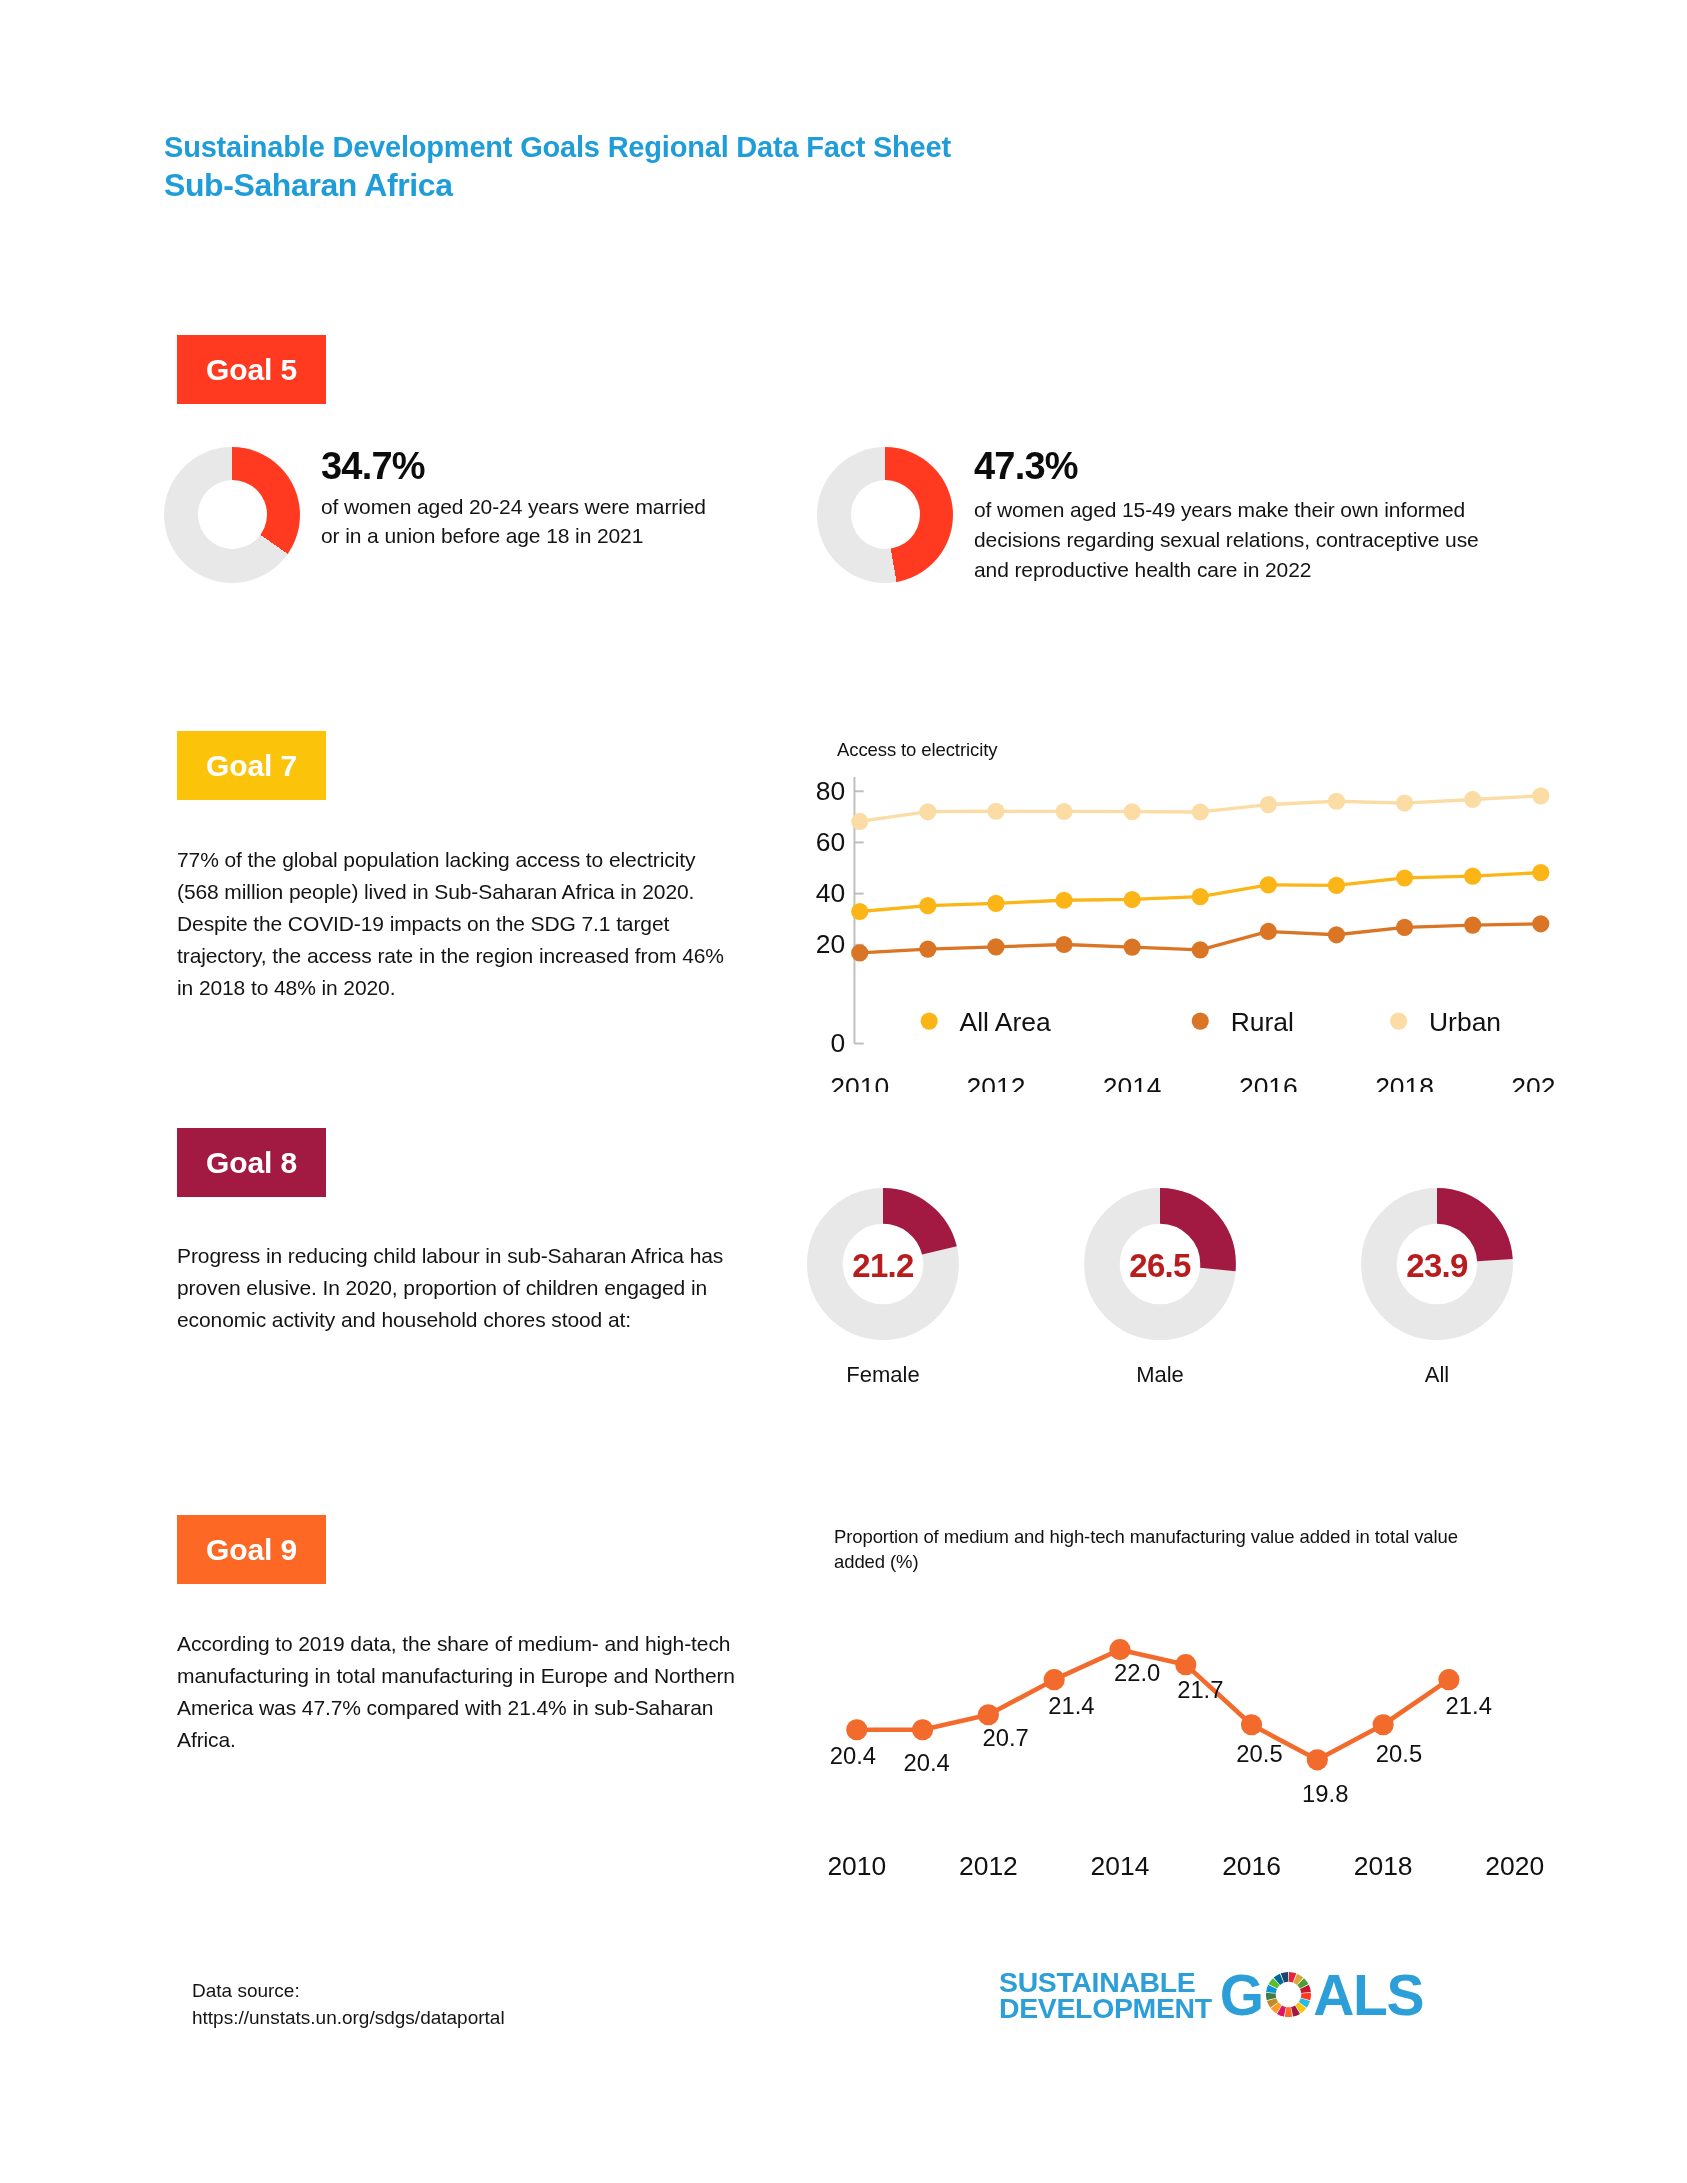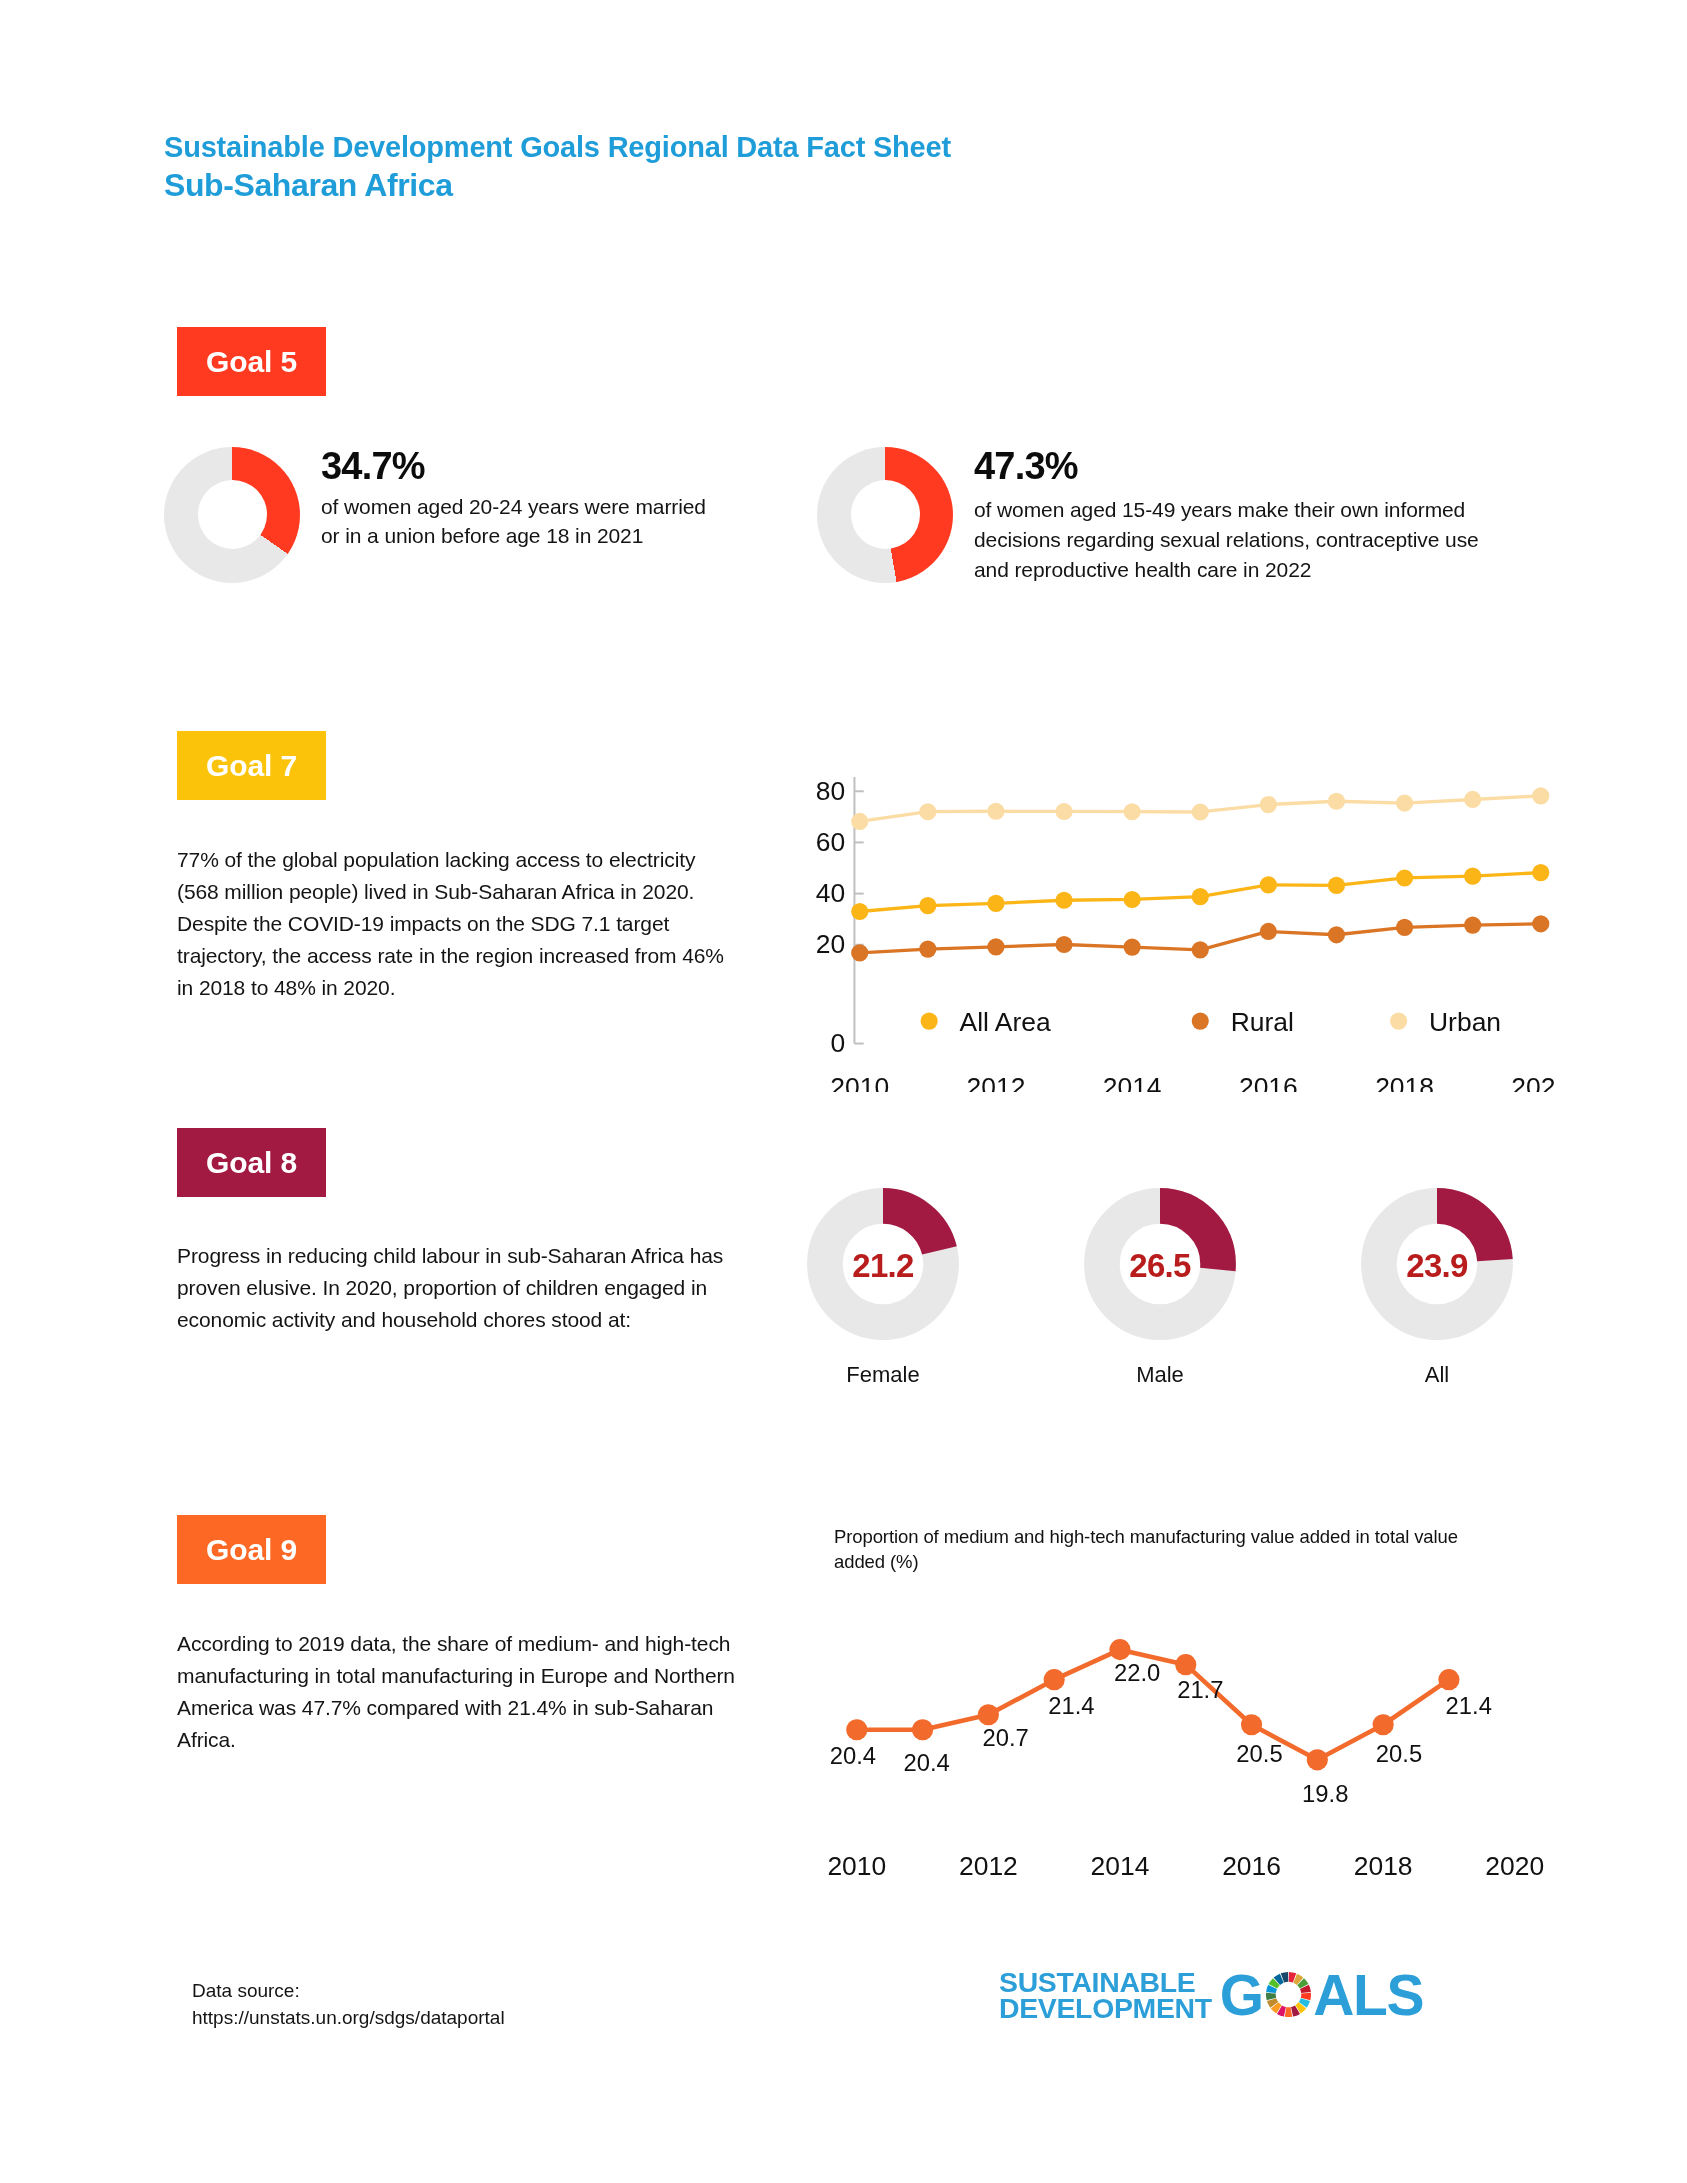--- a/index.html
+++ b/index.html
@@ -90,21 +90,21 @@
 </head>
 <body>
 
 <div class="page">
 
   <div class="header">
     <div class="kicker">Sustainable Development Goals Regional Data Fact Sheet</div>
     <div class="bigtitle">Sub-Saharan Africa</div>
   </div>
 
-  <div class="badge-wrap" style="left:177px; top:327px;">
+  <div class="badge-wrap" style="left:177px; top:335px;">
     <div class="badge" id="badge5" style="background: rgb(255, 58, 33);">Goal 5</div>
   </div>
 
   <div class="stat-row" style="left:164px; top:447px; width:629px;">
     <div class="donut5" id="donut5a" style="background: conic-gradient(rgb(255, 58, 33) 0deg, rgb(255, 58, 33) 124.92deg, rgb(232, 232, 232) 124.92deg, rgb(232, 232, 232) 360deg);">
       <div class="hole"></div>
     </div>
     <div class="stat-text">
       <div class="stat-pct">34.7%</div>
       <div class="stat-desc" style="width:397px;">of women aged 20-24 years were married or in a union before age 18 in 2021</div>
@@ -120,20 +120,21 @@
       <div class="stat-desc" style="width:523px;margin-top:10px;">of women aged 15-49 years make their own informed decisions regarding sexual relations, contraceptive use and reproductive health care in 2022</div>
     </div>
   </div>
 
   <div class="badge-wrap" style="left:177px; top:731px;">
     <div class="badge" id="badge7" style="background: rgb(252, 195, 11);">Goal 7</div>
   </div>
 
   <div class="para" style="left:177px; top:844px; width:562px;">77% of the global population lacking access to electricity (568 million people) lived in Sub-Saharan Africa in 2020. Despite the COVID-19 impacts on the SDG 7.1 target trajectory, the access rate in the region increased from 46% in 2018 to 48% in 2020.</div>
 
+  <div class="chart-title" style="left:837px; top:738px; width:595px;">Access to electricity</div>
 
   <svg class="chart-svg" id="svg-electricity" style="left:787px; top:761px;" width="767" height="331" viewBox="0 0 1160 500">
       <line x1="102" y1="24" x2="102" y2="427" stroke="#BFBFBF" stroke-width="3"></line>
       <line x1="102" y1="427" x2="116" y2="427" stroke="#BFBFBF" stroke-width="3"></line>
       <text x="88" y="440" text-anchor="end" font-family="&quot;Liberation Sans&quot;, sans-serif" font-size="40" fill="#111">0</text>
       <line x1="102" y1="277.6190476190476" x2="116" y2="277.6190476190476" stroke="#BFBFBF" stroke-width="3"></line>
       <text x="88" y="290.6190476190476" text-anchor="end" font-family="&quot;Liberation Sans&quot;, sans-serif" font-size="40" fill="#111">20</text>
       <line x1="102" y1="200.23809523809524" x2="116" y2="200.23809523809524" stroke="#BFBFBF" stroke-width="3"></line>
       <text x="88" y="213.23809523809524" text-anchor="end" font-family="&quot;Liberation Sans&quot;, sans-serif" font-size="40" fill="#111">40</text>
       <line x1="102" y1="122.85714285714286" x2="116" y2="122.85714285714286" stroke="#BFBFBF" stroke-width="3"></line>

